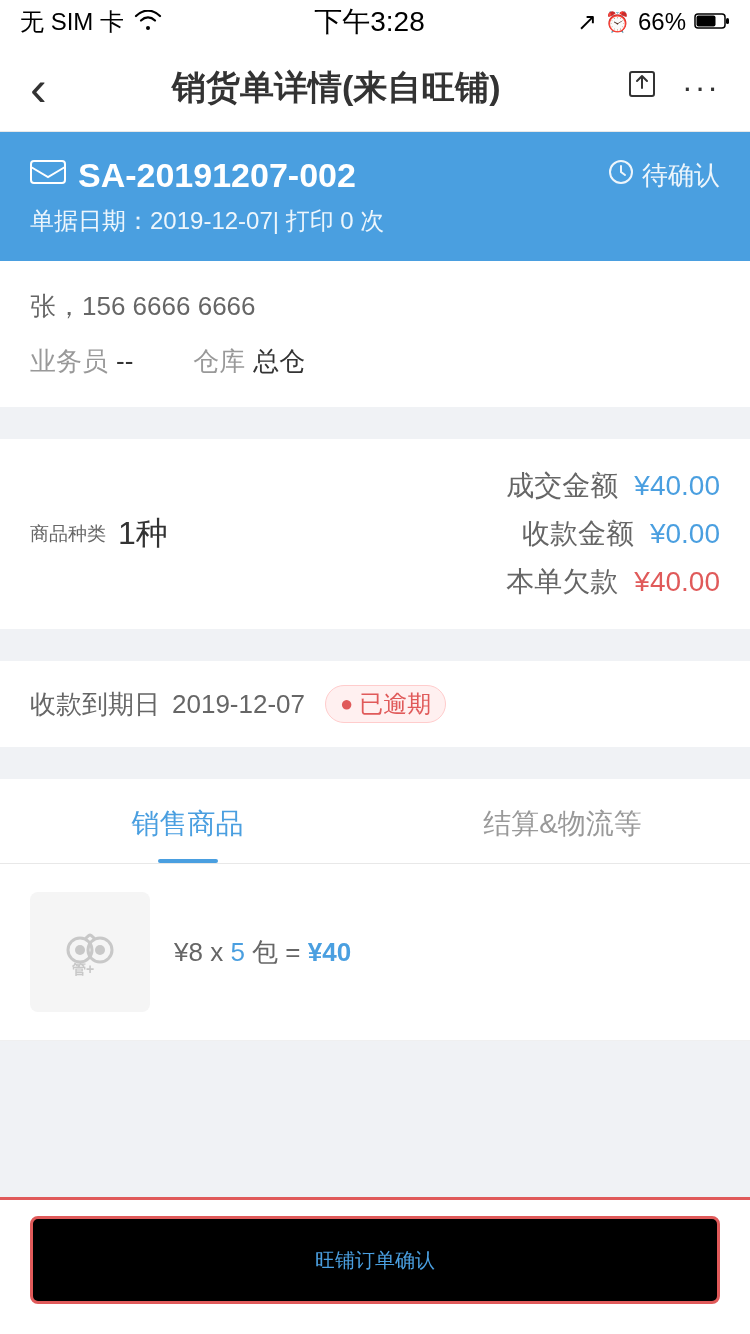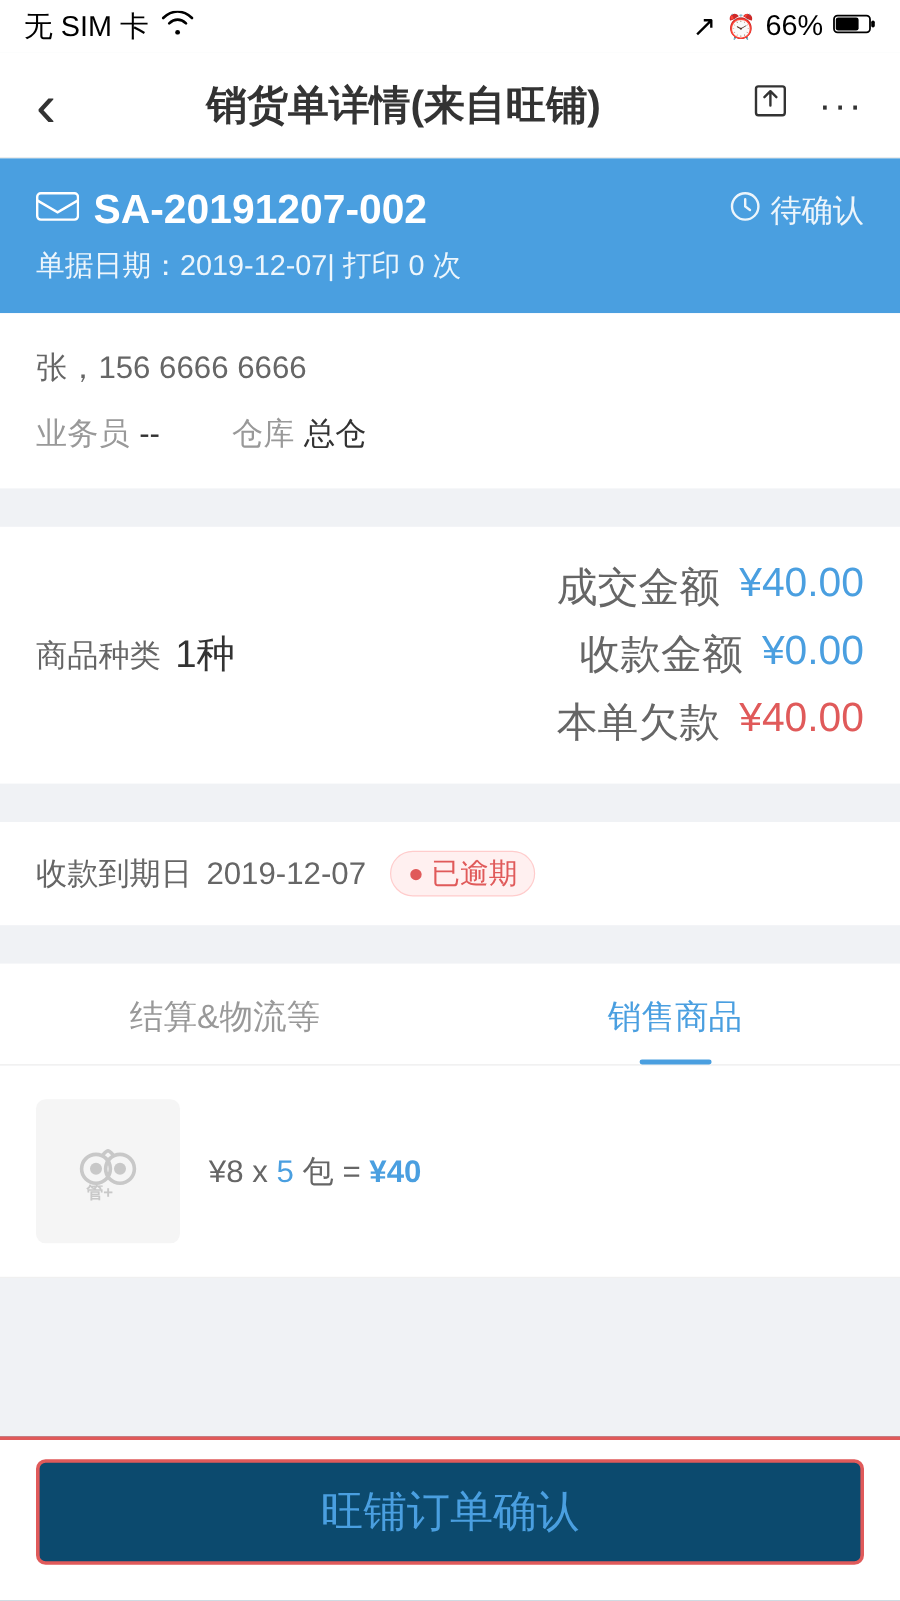--- a/index.html
+++ b/index.html
@@ -151,26 +151,27 @@
       display: flex;
       flex-direction: column;
       align-items: flex-end;
       gap: 10px;
     }
     .product-types {
       display: flex;
       align-items: center;
       gap: 12px;
     }
-    .product-types-label { font-size: 26px; color: #666; }
+    .product-types-label { font-size: 19px; color: #666; }
     .product-types-value { font-size: 32px; color: #333; }
     .amount-item {
       display: flex;
+      align-items: center;
       gap: 16px;
-      font-size: 34px;
+      font-size: 28px;
       margin-left: 36px;
     }
     .amount-item-label { color: #666; }
     .amount-blue { color: #4a9fe0; }
     .amount-red { color: #e05a5a; }
 
     
     .due-date-card {
       background: #fff;
       padding: 24px 30px;
@@ -277,24 +278,24 @@
       bottom: 0;
       left: 0;
       width: 750px;
       background: #fff;
       padding: 16px 30px 30px;
       border-top: 3px solid #e05a5a;
     }
     .confirm-btn {
       width: 100%;
       height: 88px;
-      background: #0c4a6e;
+      background: #000000;
       border: 3px solid #e05a5a;
       border-radius: 8px;
-      font-size: 36px;
+      font-size: 20px;
       color: #4a9fe0;
       cursor: pointer;
       display: flex;
       align-items: center;
       justify-content: center;
       font-weight: 500;
     }
 
     
   </style>
@@ -305,20 +306,21 @@
   <div class="status-bar-left">
     <span>无 SIM 卡</span>
     <span>
       <svg width="28" height="20" viewBox="0 0 28 20" fill="none">
         <path d="M14 16a2 2 0 1 1 0 4 2 2 0 0 1 0-4z" fill="#000"></path>
         <path d="M7 10.5C9.1 8.5 11.4 7.4 14 7.4s4.9 1.1 7 3.1" stroke="#000" stroke-width="2.2" fill="none" stroke-linecap="round"></path>
         <path d="M2 6C5.6 2.5 9.6.6 14 .6s8.4 1.9 12 5.4" stroke="#000" stroke-width="2.2" fill="none" stroke-linecap="round"></path>
       </svg>
     </span>
   </div>
+  <div class="status-bar-center">下午3:28</div>
   <div class="status-bar-right">
     <span>↗</span>
     <span style="font-size:20px;">⏰</span>
     <span>66%</span>
     <span>
       <svg width="36" height="18" viewBox="0 0 36 18">
         <rect x="1" y="2" width="30" height="14" rx="3" stroke="#000" stroke-width="1.5" fill="none"></rect>
         <rect x="32" y="6" width="3" height="6" rx="1.5" fill="#000"></rect>
         <rect x="2.5" y="3.5" width="19" height="11" rx="2" fill="#000"></rect>
       </svg>
@@ -414,25 +416,25 @@
   <span>2019-12-07</span>
   <span class="overdue-badge">
     <span style="color:#e05a5a; font-size:22px;">●</span>
     <span>已逾期</span>
   </span>
 </div>
 
 <div class="separator"></div>
 
 <div class="tabs-container">
+  <div class="tab-item active">
+    <span>销售商品</span>
+  </div>
   <div class="tab-item">
     <span>结算&amp;物流等</span>
-  </div>
-  <div class="tab-item active">
-    <span>销售商品</span>
   </div>
 </div>
 
 <div class="product-section">
   <div class="product-item">
     <div class="product-image">
       <span class="product-logo" style="display:flex; flex-direction:column; align-items:center; gap:0;">
         <svg width="80" height="60" viewBox="0 0 80 60" fill="none">
 
           <circle cx="30" cy="28" r="12" fill="none" stroke="#c8c8c8" stroke-width="3"></circle>

